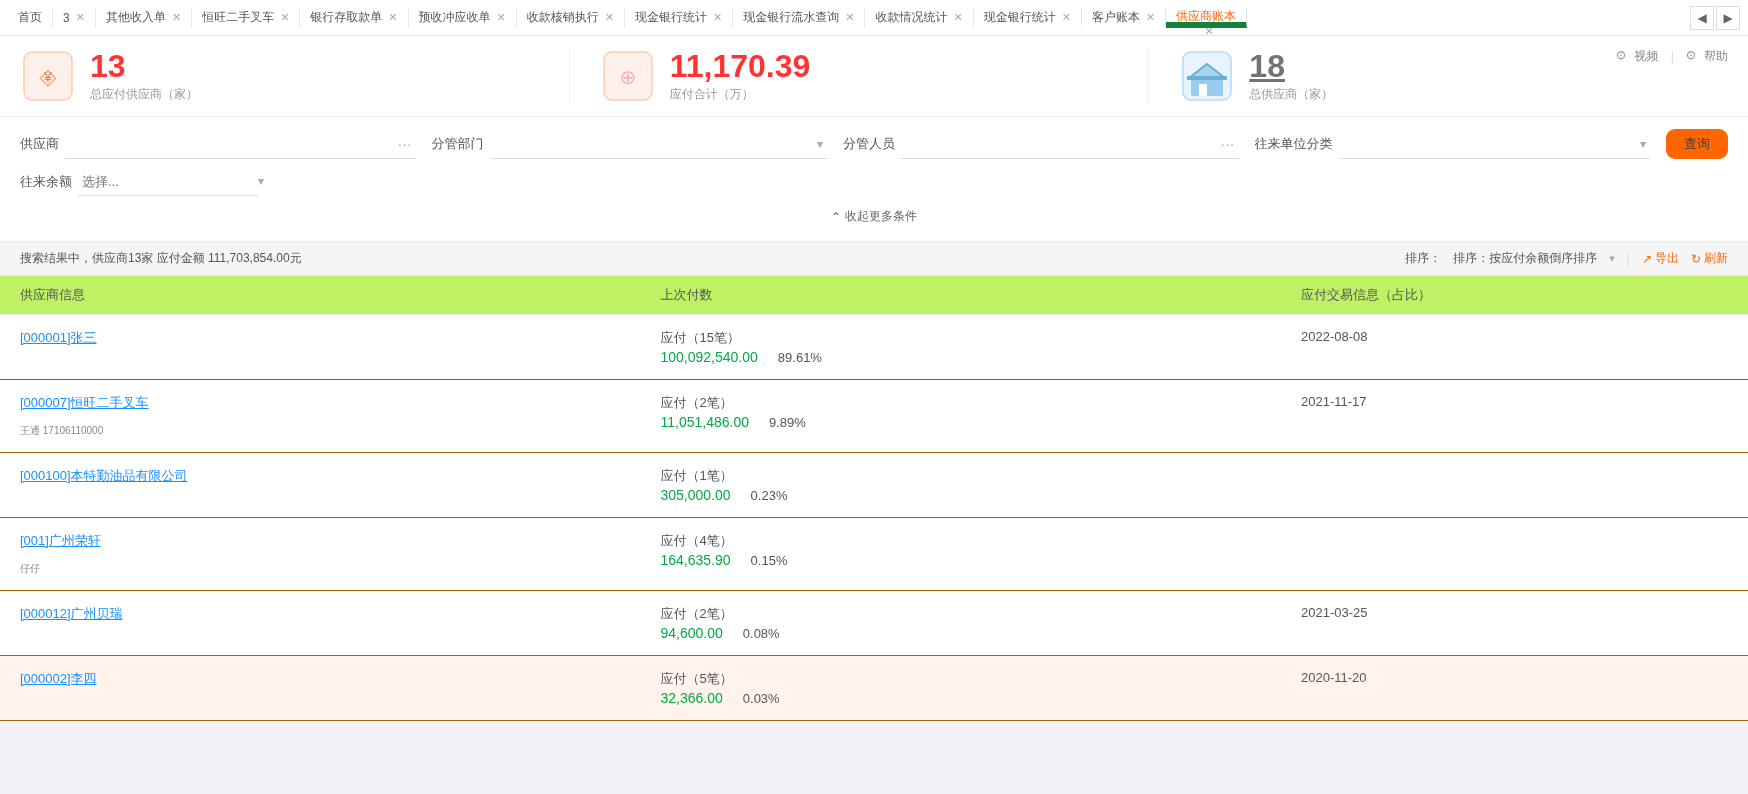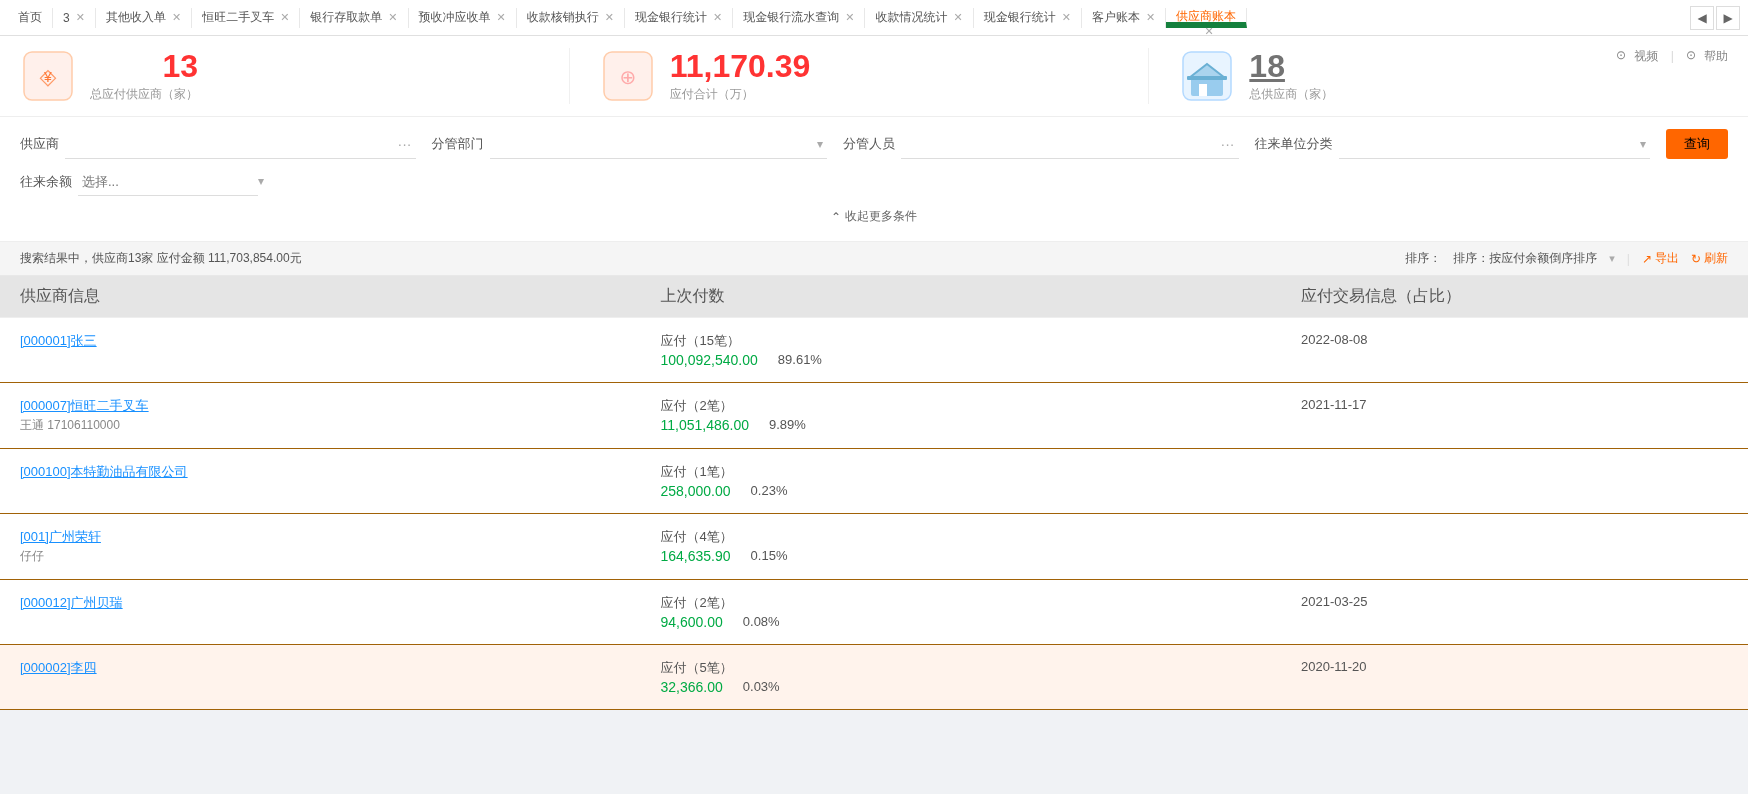--- a/index.html
+++ b/index.html
@@ -73,21 +73,21 @@
     .stat-block:last-child { border-right: none; }
     .stat-icon {
       width: 56px;
       height: 56px;
       display: flex;
       align-items: center;
       justify-content: center;
     }
     .stat-icon svg { width: 52px; height: 52px; }
     .stat-info { display: flex; flex-direction: column; }
-    .stat-number { font-size: 32px; font-weight: bold; color: #ff3333; line-height: 1.1; text-align: right; }
+    .stat-number { font-size: 32px; font-weight: bold; color: #ff3333; line-height: 1.1; }
     .stat-label { font-size: 12px; color: #999; margin-top: 2px; }
     .stat-number-dark { font-size: 32px; font-weight: bold; color: #737373; line-height: 1.1; text-decoration: underline; }
 
     .help-links {
       position: absolute;
       right: 20px;
       top: 12px;
       font-size: 12px;
       color: #888;
       display: flex;
@@ -128,26 +128,26 @@
       border: none;
       height: 28px;
       font-size: 13px;
       outline: none;
       background: transparent;
     }
     .dots-btn { color: #aaa; font-size: 14px; cursor: pointer; }
     .dropdown-btn { color: #aaa; font-size: 12px; cursor: pointer; }
     .query-btn {
       background: #ff6600;
-      color: #000000;
+      color: #404040;
       border: none;
       padding: 6px 18px;
       font-size: 13px;
       cursor: pointer;
-      border-radius: 3px;
+      border-radius: 9px;
       white-space: nowrap;
     }
     .collapse-btn {
       display: flex;
       align-items: center;
       justify-content: center;
       gap: 4px;
       font-size: 12px;
       color: #666;
       cursor: pointer;
@@ -181,46 +181,46 @@
 
     
     .table-area {
       background: #fff;
       margin: 0;
     }
     .table-header {
       display: grid;
       grid-template-columns: 3fr 3fr 2fr;
       padding: 10px 20px;
-      background: #e5e5e5;
+      background: #bef264;
       border-bottom: 1px solid #eee;
-      font-size: 16px;
+      font-size: 13px;
       color: #555;
       font-weight: 500;
     }
     .table-row {
       display: grid;
       grid-template-columns: 3fr 3fr 2fr;
       padding: 14px 20px;
       border-bottom: 1px solid #a16207;
       align-items: start;
       cursor: pointer;
     }
     .table-row.highlighted { background: #fff3ec; }
     .supplier-link {
       color: #1890ff;
       text-decoration: underline;
       font-size: 13px;
       cursor: pointer;
     }
-    .supplier-sub { font-size: 12px; color: #888; margin-top: 2px; }
+    .supplier-sub { font-size: 10px; color: #888; margin-top: 12px; }
     .tx-label { font-size: 13px; color: #555; }
     .tx-amount { font-size: 14px; color: #00aa44; font-weight: 500; margin-top: 2px; }
     .tx-percent { font-size: 13px; color: #555; margin-left: 20px; }
-    .tx-row { display: flex; align-items: center; gap: 0; }
+    .tx-row { display: flex; align-items: flex-end; gap: 0; }
     .last-pay { font-size: 13px; color: #555; }
 
     
     ::-webkit-scrollbar { width: 6px; height: 6px; }
     ::-webkit-scrollbar-thumb { background: #ccc; border-radius: 3px; }
 
     .sep-line { color: #ddd; }
   </style>
 </head>
 <body>
@@ -443,21 +443,21 @@
     </div>
   </div>
 
   <div class="table-row">
     <div>
       <div class="supplier-link">[000100]本特勤油品有限公司</div>
     </div>
     <div>
       <div class="tx-label">应付（1笔）</div>
       <div class="tx-row">
-        <span class="tx-amount">258,000.00</span>
+        <span class="tx-amount">305,000.00</span>
         <span class="tx-percent">0.23%</span>
       </div>
     </div>
   </div>
 
   <div class="table-row">
     <div>
       <div class="supplier-link">[001]广州荣轩</div>
       <div class="supplier-sub">仔仔</div>
     </div>

